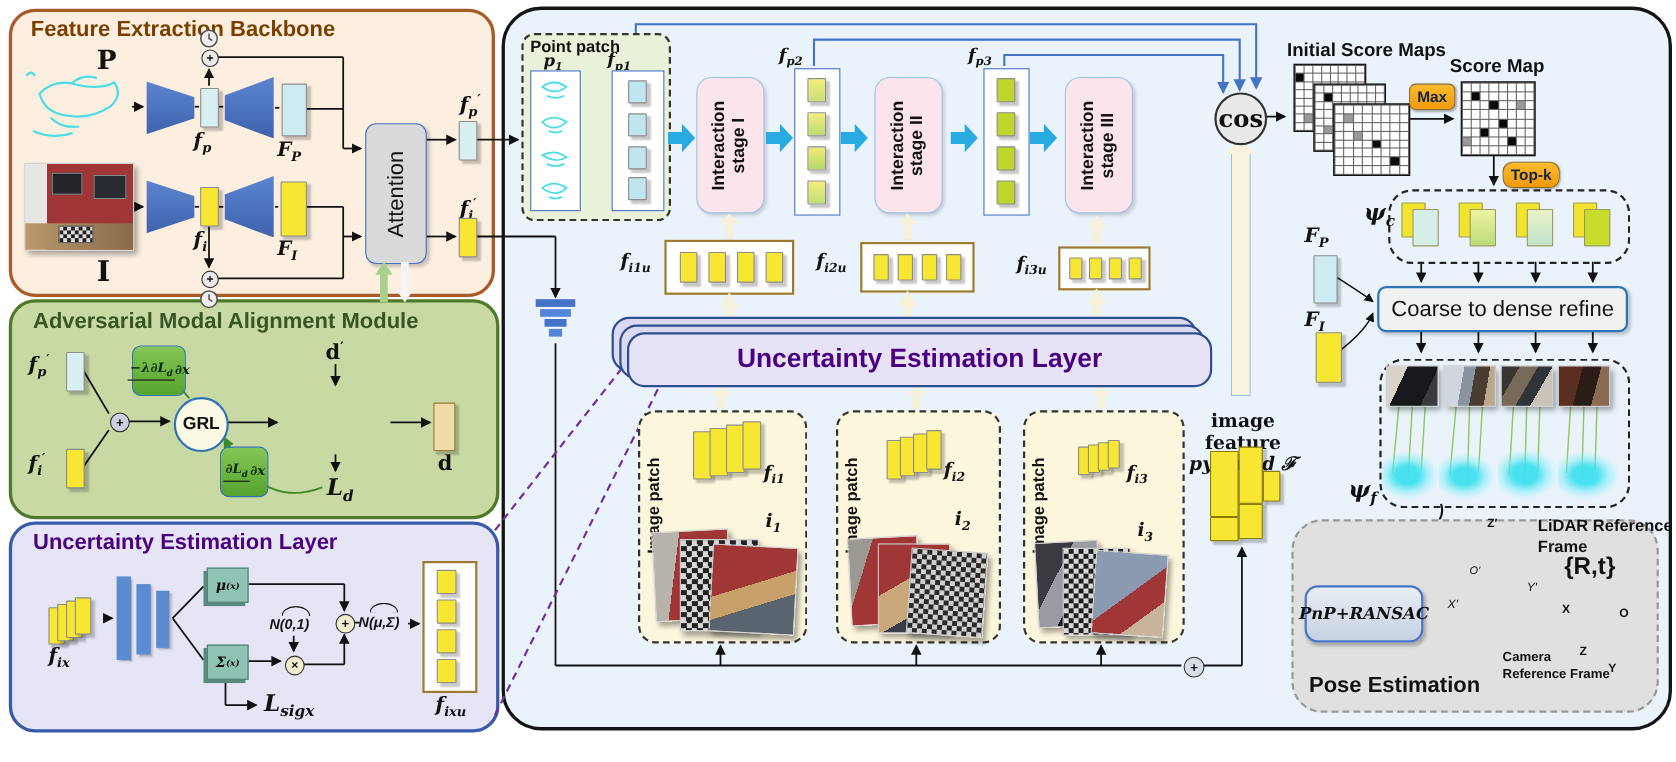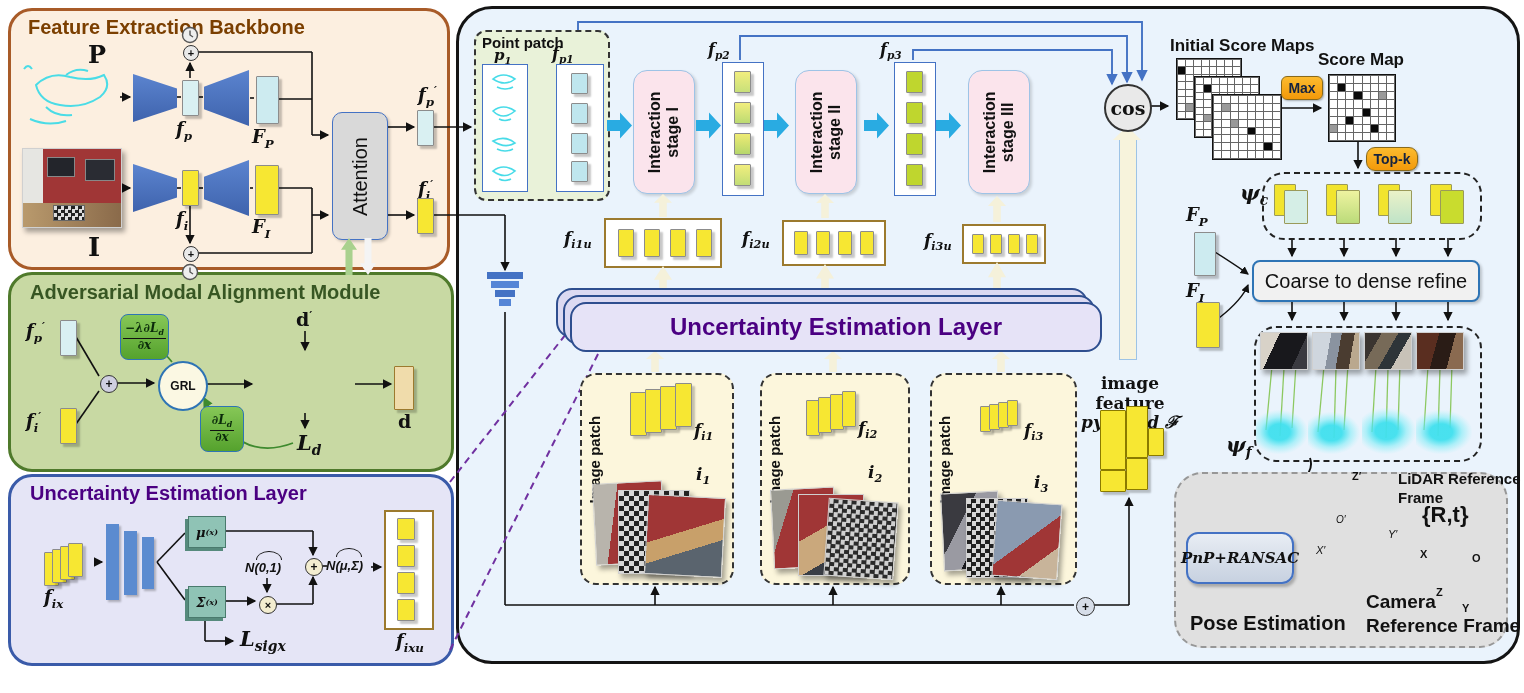--- a/index.html
+++ b/index.html
@@ -19,21 +19,21 @@
   .car{position:absolute;background:#F5F1DA;clip-path:polygon(50% 0,100% 38%,71% 38%,71% 100%,29% 100%,29% 38%,0 38%);filter:drop-shadow(0 0 1px #9a9a8a)}
   .fat{position:absolute;clip-path:polygon(50% 0,100% 32%,72% 32%,72% 100%,28% 100%,28% 32%,0 32%)}
   .stagebox{position:absolute;background:#FBE4EC;border:1.6px solid #9DC3E6;border-radius:14px;display:flex;align-items:center;justify-content:center;box-shadow:2px 2px 3px rgba(0,0,0,.15)}
   .rot{transform:rotate(-90deg);text-align:center;font-weight:bold;font-size:16px;line-height:1.15;white-space:nowrap}
   .dash{position:absolute;border:2px dashed #222;border-radius:16px}
   .node{position:absolute;border-radius:50%;background:#E9E9E9;border:1.6px solid #333;display:flex;align-items:center;justify-content:center;font-weight:bold}
   .grid{position:absolute;display:grid;gap:1px;background:#666;border:1.6px solid #111;padding:1px}
   .grid i{background:#fff}.grid i.b{background:#0a0a0a}.grid i.g{background:#9a9a9a}
   .btn{position:absolute;background:linear-gradient(180deg,#FCBB2E,#F2990A);border:1.5px solid #8a6a1a;border-radius:6px;text-align:center;font-weight:bold;font-size:14px;color:#15233f;box-shadow:1px 1px 2px rgba(0,0,0,.3)}
   .hat{position:absolute;height:8px;border:1.8px solid #111;border-bottom:none;border-radius:50% 50% 0 0/100% 100% 0 0}
-  .frac{display:inline-flex;flex-direction:column;align-items:center;line-height:1.1;font-family:"DejaVu Serif",serif;font-style:italic;font-weight:bold;font-size:12px;color:#0a2a0a}
+  .frac{display:inline-flex;flex-direction:row;align-items:center;line-height:1.1;font-family:"DejaVu Serif",serif;font-style:italic;font-weight:bold;font-size:12px;color:#0a2a0a}
   .frac .nm{border-bottom:1.6px solid #111;padding:0 2px}
   .gbox{position:absolute;background:linear-gradient(180deg,#86C757,#55A22D);border:1.5px solid #2E74B5;border-radius:8px;display:flex;align-items:center;justify-content:center}
   .ph{position:absolute;border:1px solid #d0d0d0;box-shadow:3px 4px 5px rgba(0,0,0,.35)}
   .cloud{position:absolute;background:radial-gradient(ellipse at 45% 50%,rgba(64,224,238,.95) 0 26%,rgba(110,235,245,.5) 48%,rgba(140,240,248,.18) 64%,transparent 72%)}
   .cube{position:absolute;border:1px solid #9a9a5a;border-radius:1px}
   .ban{position:absolute;width:528px;height:46px;border-radius:16px;border:2px solid #2E4E8F;background:#DCDAF2}
   svg.ov{position:absolute;left:0;top:0;pointer-events:none}
 </style>
 </head>
 <body>
@@ -258,21 +258,21 @@
   <div class="slab" style="left:60px;top:408px;width:15px;height:34px;background:#F7E732"></div>
   <div class="node" style="left:100px;top:375px;width:16px;height:16px;font-size:12px;background:#cfcfe0">
       <span>+</span>
     </div>
   <div class="gbox" style="left:120px;top:314px;width:47px;height:44px">
     <span class="frac">
         <span class="nm"><span>−λ∂L</span><sub>d</sub></span>
         <span>∂x</span>
       </span>
   </div>
-  <div class="node" style="left:158px;top:361px;width:46px;height:46px;background:#FBF8E3;border:2px solid #2E74B5;font-size:12px">GRL</div>
+  <div class="node" style="left:158px;top:361px;width:46px;height:46px;background:#FBF8E3;border:2px solid #2E74B5;font-size:16px">GRL</div>
   <div class="gbox" style="left:200px;top:406px;width:42px;height:44px">
     <span class="frac">
         <span class="nm"><span>∂L</span><sub>d</sub></span>
         <span>∂x</span>
       </span>
   </div>
   <div class="a mu" style="left:296px;top:308px;font-size:19px"><span>d</span><sup>′</sup></div>
   <div class="slab" style="left:394px;top:366px;width:18px;height:42px;background:#F0DCAB;border-color:#9C7A2E"></div>
   <div class="a mu" style="left:398px;top:410px;font-size:19px">d</div>
   <div class="a m" style="left:297px;top:430px;font-size:21px"><span>L</span><sub>d</sub></div>
@@ -471,21 +471,21 @@
     <div class="slab" style="left:48px;top:22px;width:14px;height:26px;background:#F7E732;border-color:#8a7a00"></div>
     <div class="slab" style="left:0;top:64px;width:24px;height:20px;background:#F7E732;border-color:#8a7a00"></div>
     <div class="slab" style="left:26px;top:52px;width:20px;height:30px;background:#F7E732;border-color:#8a7a00"></div>
   </div>
   <div class="node" style="left:1076px;top:597px;width:17px;height:17px;font-size:12px;background:#d6dde8">
       <span>+</span>
     </div>
 
   <div class="a" style="left:1119px;top:138px;width:16px;height:220px;background:#F7F3DC;border:1.5px solid #9DC3E6"></div>
   <div class="a" style="left:1113px;top:126px;width:28px;height:14px;background:#F7F3DC;clip-path:polygon(50% 0,100% 100%,0 100%);filter:drop-shadow(0 0 1px #9DC3E6)"></div>
-  <div class="node mu" style="left:1104px;top:84px;width:44px;height:44px;font-size:19px;border-width:2px">cos</div>
+  <div class="node mu" style="left:1104px;top:84px;width:44px;height:44px;font-size:22px;border-width:2px">cos</div>
 
   <div class="a t" style="left:1170px;top:36px;font-size:17px">Initial Score Maps</div>
   <div class="grid" style="left: 1176px; top: 58px; width: 62px; height: 58px; grid-template: repeat(8, 1fr) / repeat(8, 1fr);">
       <i></i>
       <i></i>
       <i></i>
       <i></i>
       <i></i>
       <i></i>
       <i></i>
@@ -787,19 +787,19 @@
       <div>Frame</div>
     </div>
   <div class="a t" style="left:1352px;top:470px;font-size:11px">Z′</div>
   <div class="a" style="left:1336px;top:514px;font-size:10px;font-style:italic">O′</div>
   <div class="a" style="left:1388px;top:528px;font-size:11px;font-style:italic">Y′</div>
   <div class="a" style="left:1316px;top:544px;font-size:11px;font-style:italic">X′</div>
   <div class="a t" style="left:1420px;top:548px;font-size:11px">X</div>
   <div class="a t" style="left:1472px;top:552px;font-size:11px">O</div>
   <div class="a t" style="left:1436px;top:586px;font-size:11px">Z</div>
   <div class="a t" style="left:1462px;top:602px;font-size:11px">Y</div>
-  <div class="a t" style="left:1366px;top:590px;font-size:19px;line-height:1.25">
+  <div class="a t" style="left:1366px;top:590px;font-size:12px;line-height:1.25">
       <div>Camera</div>
       <div>Reference Frame</div>
     </div>
   <div class="a t" style="left:1190px;top:612px;font-size:20px">Pose Estimation</div>
 
 </div>
 
 </body></html>

